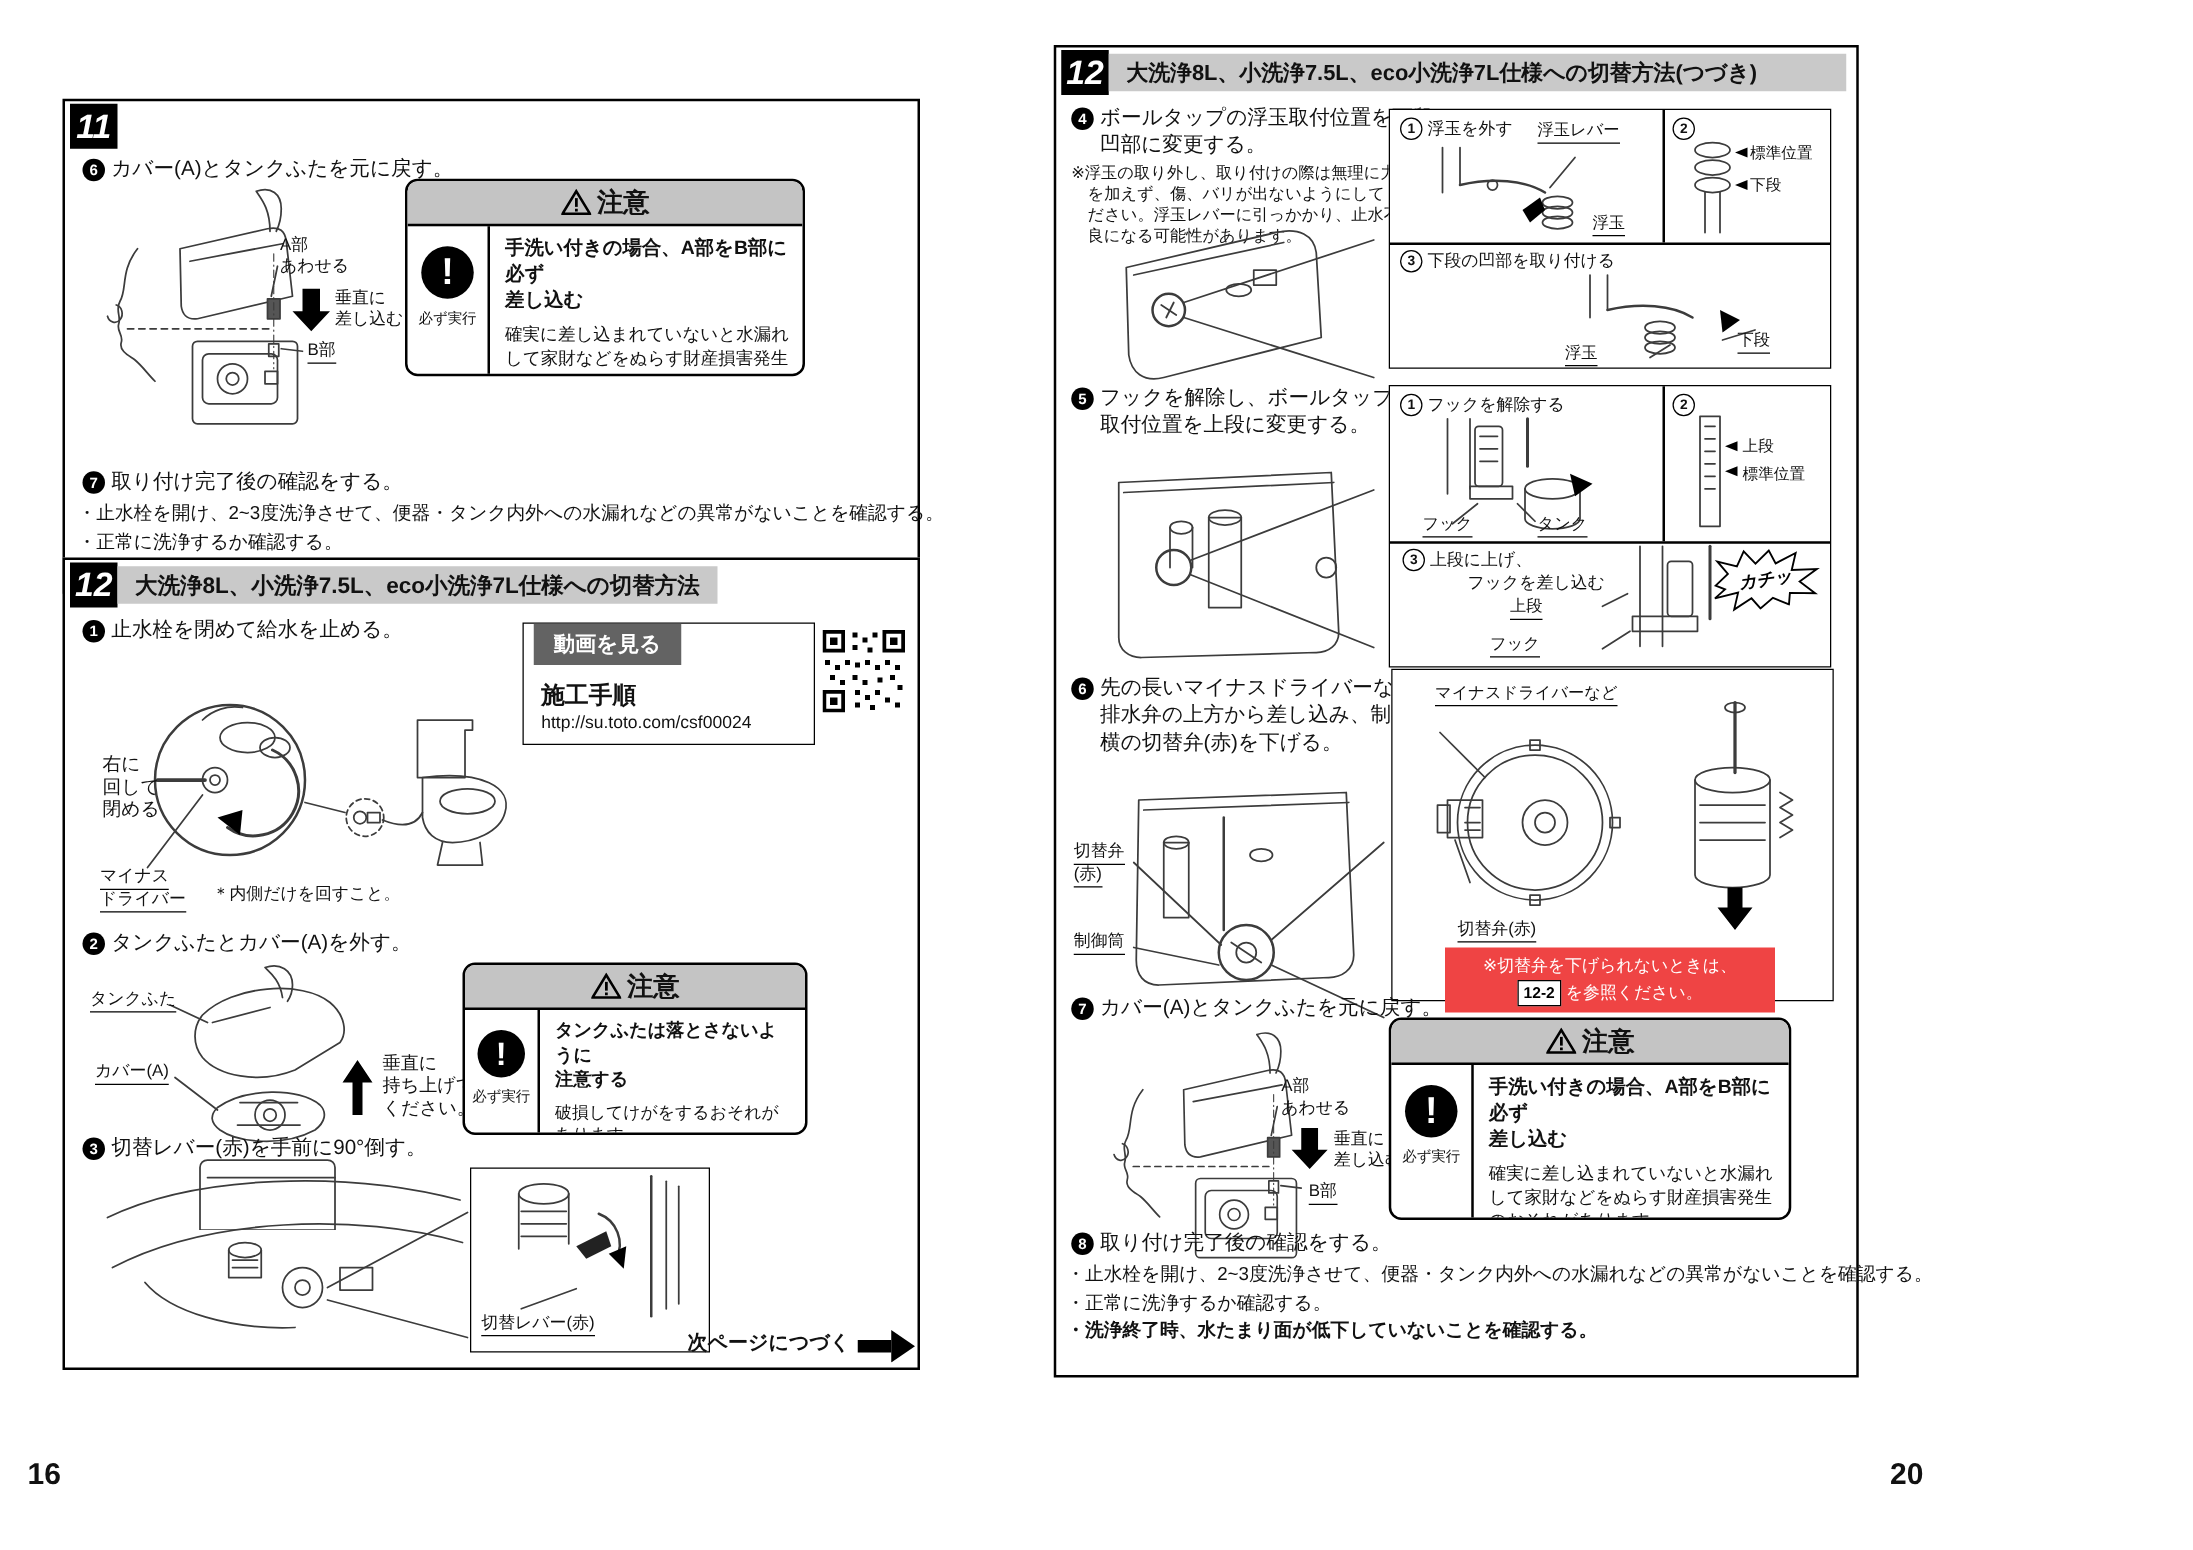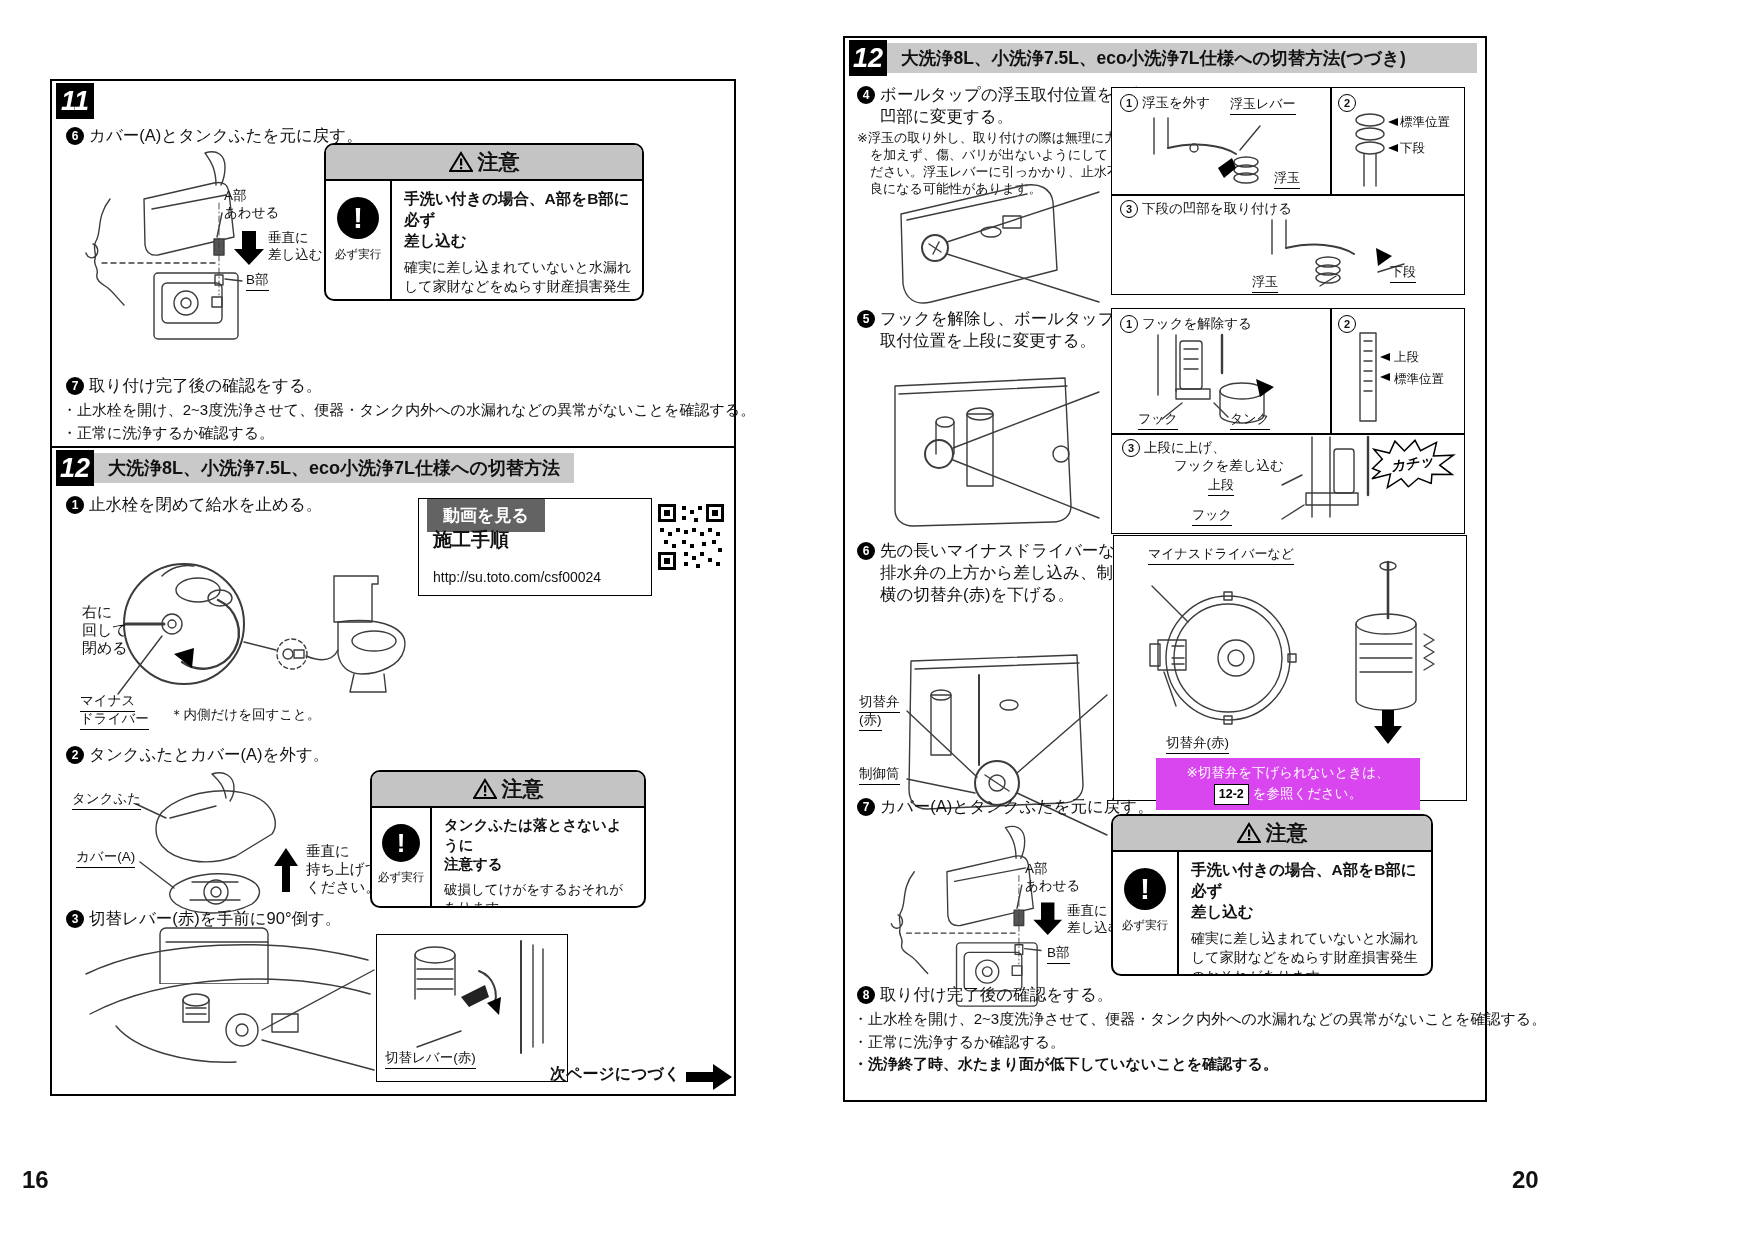--- a/index.html
+++ b/index.html
@@ -37,23 +37,23 @@
   .lbl-u{border-bottom:1px solid #000;padding-bottom:1px;}
   .panel{position:absolute;border:1.5px solid #000;background:#fff;}
   .vdiv{position:absolute;width:1.5px;background:#000;}
   .hdiv{position:absolute;height:1.5px;background:#000;left:0;right:0;}
   .substep{position:absolute;display:flex;gap:4px;align-items:center;font-size:13.5px;white-space:nowrap;}
   .sub-num{flex:none;width:16px;height:16px;border-radius:50%;border:1.3px solid #000;background:#fff;
            font-size:11px;font-weight:bold;display:inline-flex;align-items:center;justify-content:center;}
   .video-box{position:absolute;border:1.5px solid #000;background:#fff;}
   .video-badge{position:absolute;left:8px;top:0;background:#636363;color:#fff;font-weight:bold;
                font-size:17px;padding:5px 16px;}
-  .video-title{position:absolute;left:14px;top:28px;font-size:19px;font-weight:bold;}
+  .video-title{position:absolute;left:14px;top:44px;font-size:19px;font-weight:bold;}
   .video-url{position:absolute;left:14px;top:70px;font-size:14px;color:#111;}
-  .note-black{position:absolute;background:#d946ef;color:#fff;font-size:13.5px;line-height:1.55;
+  .note-black{position:absolute;background:#ef4444;color:#fff;font-size:13.5px;line-height:1.55;
               text-align:center;padding:5px 6px;}
   .ref-chip{display:inline-block;background:#fff;color:#000;border:1px solid #000;font-weight:bold;
             padding:0 4px;font-size:12.5px;}
   .page-num{position:absolute;font-size:24px;font-weight:bold;}
   .continue{position:absolute;display:flex;align-items:flex-start;gap:6px;font-weight:bold;font-size:16px;}
   .step4-note{position:absolute;font-size:13px;line-height:1.3;padding-left:13px;text-indent:-13px;}
   svg.line{stroke:#3c3c3c;fill:none;stroke-width:1.4;stroke-linecap:round;stroke-linejoin:round;}
 </style>
 </head>
 <body>
@@ -480,21 +480,21 @@
       <span class="fig-label lbl-u" style="left:80px;top:198px;font-size:13px;">フック</span>
     </div>
 
     <div class="step" style="left:12px;top:502px;">
       <span class="step-num">6</span>
       <span class="step-text">先の長いマイナスドライバーなどを</span>
     </div>
     <div class="cont-line" style="left:35px;top:524px;">排水弁の上方から差し込み、制御筒</div>
     <div class="cont-line" style="left:35px;top:546px;">横の切替弁(赤)を下げる。</div>
 
-    <div class="fig" style="left:14px;top:597px;width:250px;height:212px;">
+    <div class="fig" style="left:14px;top:576px;width:250px;height:212px;">
       <svg class="line" width="250" height="212" viewBox="0 0 250 212" style="position:absolute;left:0;top:0;">
         <path d="M52,26 L218,20 L224,150 C224,162 214,168 204,168 L68,174 C56,174 50,166 50,154 Z"></path>
         <line x1="56" y1="34" x2="220" y2="28"></line>
         <rect x="72" y="60" width="20" height="60"></rect>
           <ellipse cx="82" cy="60" rx="10" ry="5"></ellipse>
         <line x1="120" y1="40" x2="120" y2="130" stroke-width="2"></line>
         <ellipse cx="150" cy="70" rx="9" ry="5"></ellipse>
         <circle cx="138" cy="148" r="22" stroke-width="2"></circle>
         <circle cx="138" cy="148" r="8"></circle>
           <line x1="126" y1="140" x2="150" y2="156"></line>

